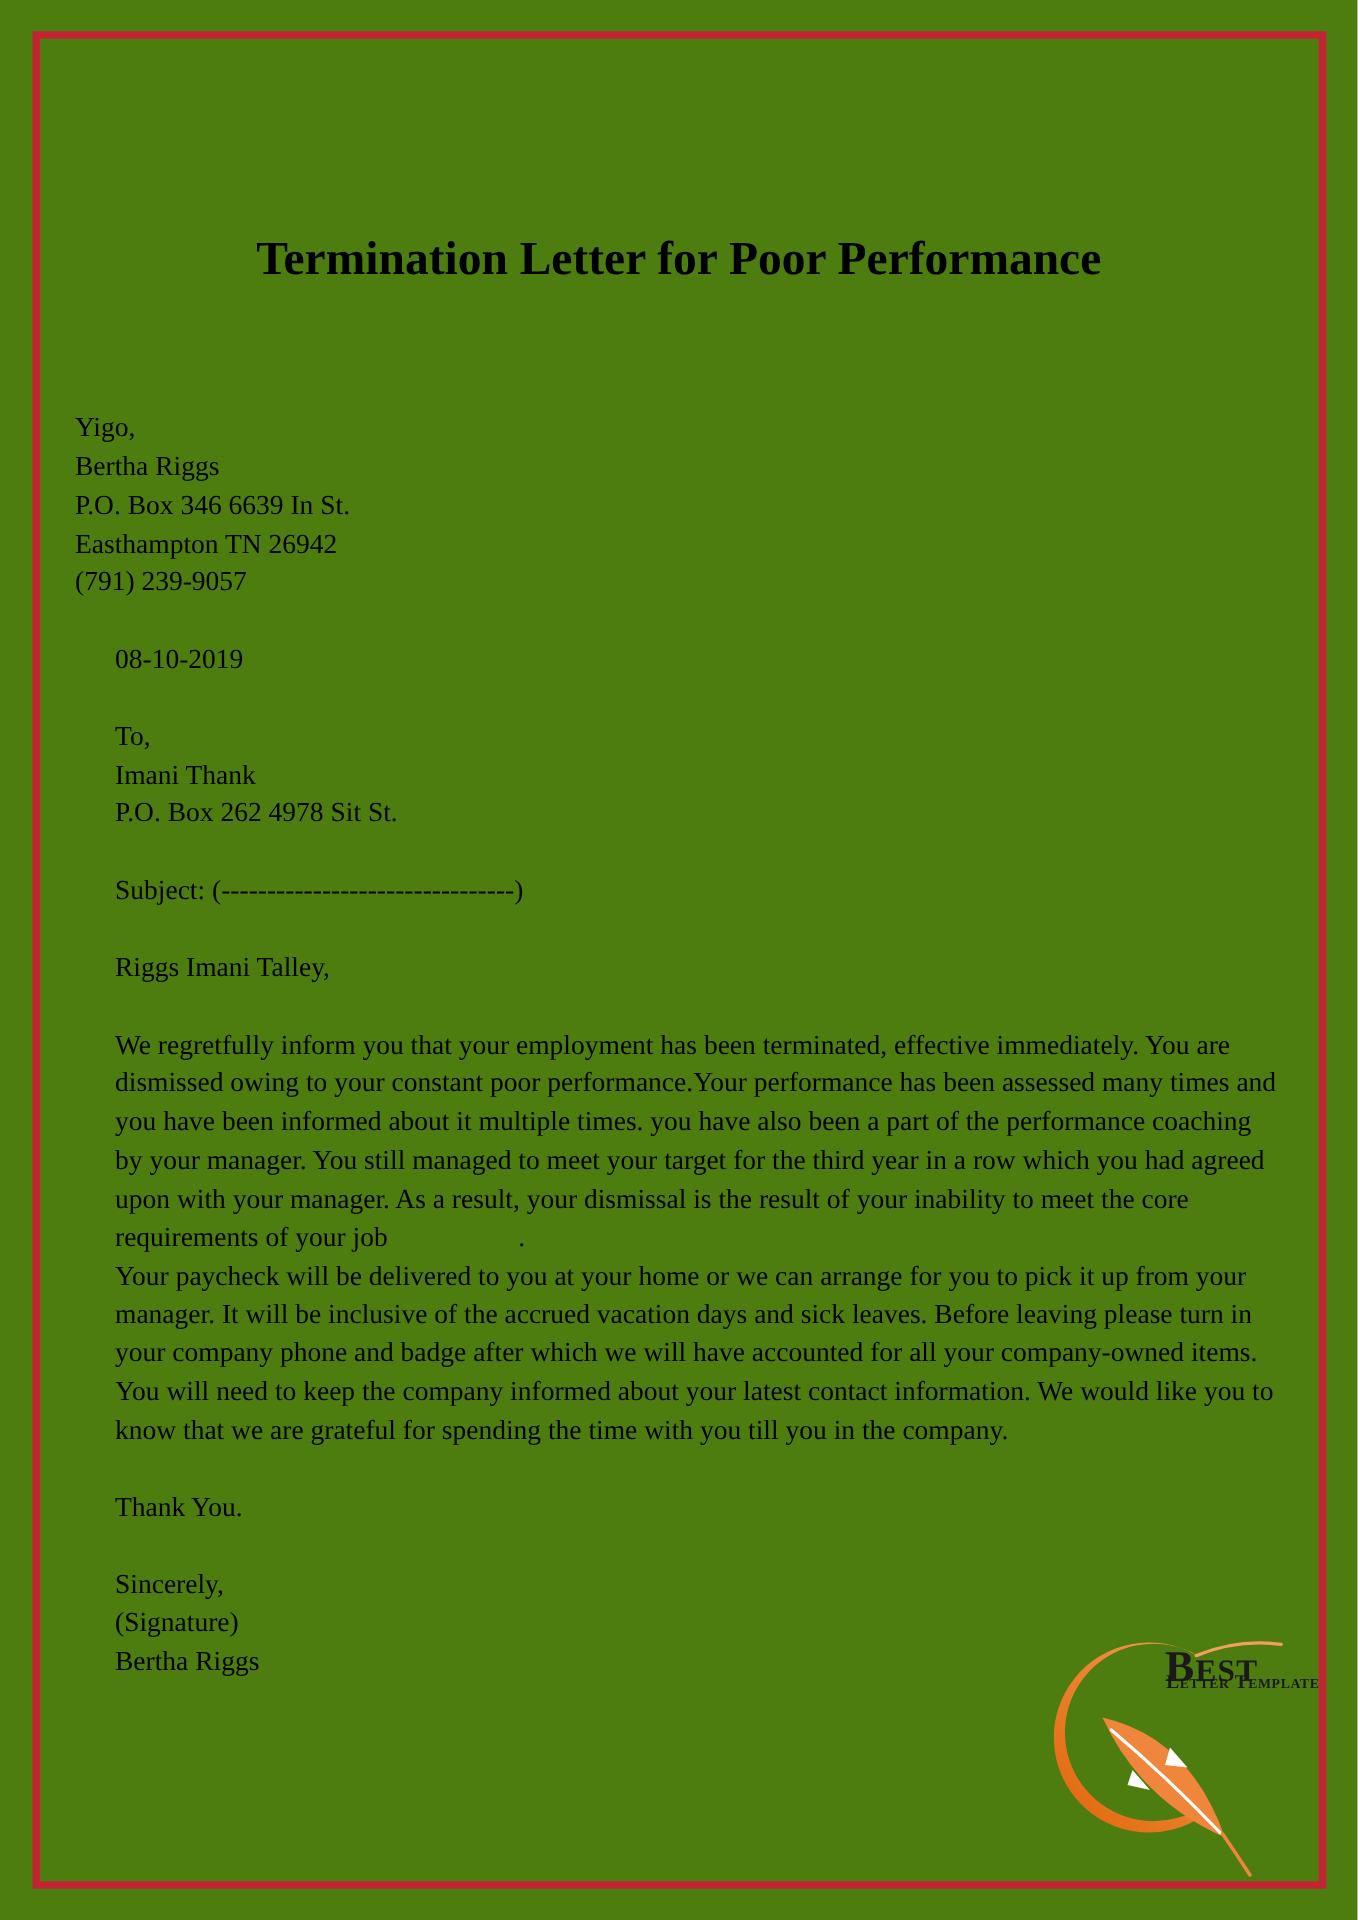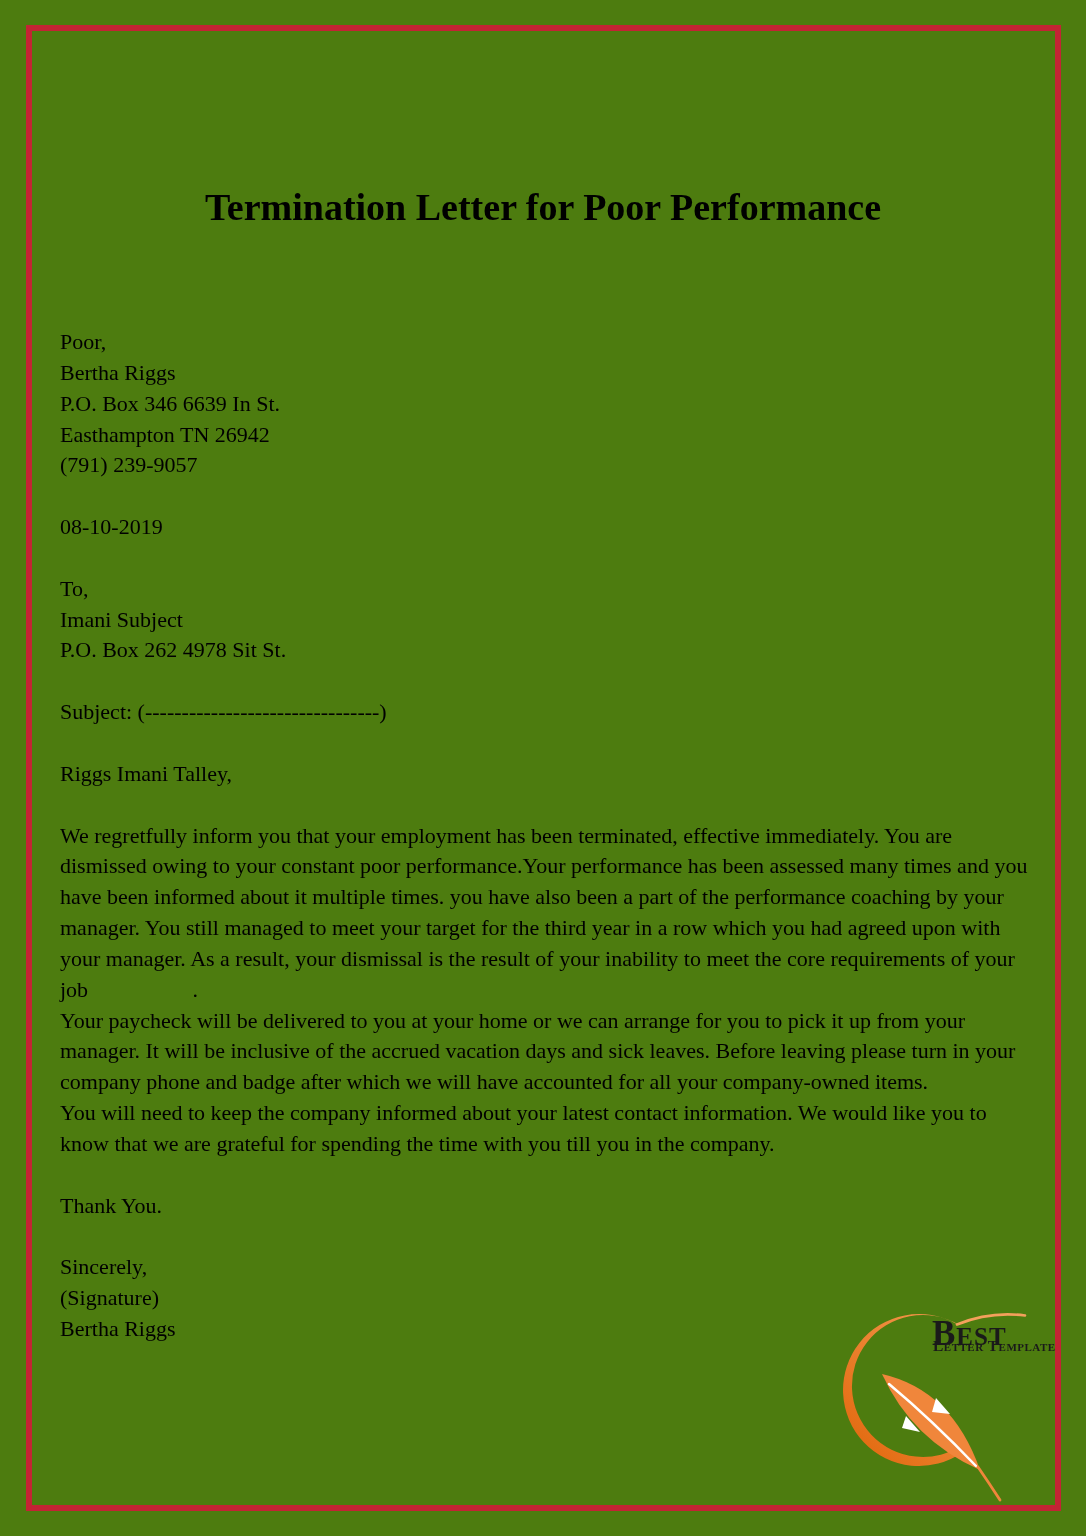--- a/index.html
+++ b/index.html
@@ -40,21 +40,21 @@
     position: absolute;
     left: 0;
     top: 0;
     width: 100%;
     box-sizing: border-box;
     padding: 327px 58px 0 60px;
     font-size: 22px;
     line-height: 30.85px;
   }
   .line { white-space: pre-wrap; }
-  .gap-1 { margin-top: 30.85px; }
+  .gap-1 { margin-top: 30.85px; margin-left: 32px; }
   .body-paragraphs p {
     margin: 0;
     white-space: pre-wrap;
   }
   
   .logo {
     position: absolute;
     left: 840px;
     top: 1300px;
     width: 228px;
@@ -93,32 +93,32 @@
 
 <div class="page">
 
   <div class="border-frame" style="border-color: rgb(195, 36, 52);"></div>
 
   <h1 class="title">Termination Letter for Poor Performance</h1>
 
   <div class="content">
 
     <div class="block">
-      <div class="line">Poor,</div>
+      <div class="line">Yigo,</div>
       <div class="line">Bertha Riggs</div>
       <div class="line">P.O. Box 346 6639 In St.</div>
       <div class="line">Easthampton TN 26942</div>
       <div class="line">(791) 239-9057</div>
     </div>
 
     <div class="line gap-1">08-10-2019</div>
 
     <div class="block gap-1">
       <div class="line">To,</div>
-      <div class="line">Imani Subject</div>
+      <div class="line">Imani Thank</div>
       <div class="line">P.O. Box 262 4978 Sit St.</div>
     </div>
 
     <div class="line gap-1">Subject: (--------------------------------)</div>
 
     <div class="line gap-1">Riggs Imani Talley,</div>
 
     <div class="body-paragraphs gap-1">
       <p>We regretfully inform you that your employment has been terminated, effective immediately. You are dismissed owing to your constant poor performance.Your performance has been assessed many times and you have been informed about it multiple times. you have also been a part of the performance coaching by your manager. You still managed to meet your target for the third year in a row which you had agreed upon with your manager. As a result, your dismissal is the result of your inability to meet the core requirements of your job                   .</p>
       <p>Your paycheck will be delivered to you at your home or we can arrange for you to pick it up from your manager. It will be inclusive of the accrued vacation days and sick leaves. Before leaving please turn in your company phone and badge after which we will have accounted for all your company-owned items.</p>

